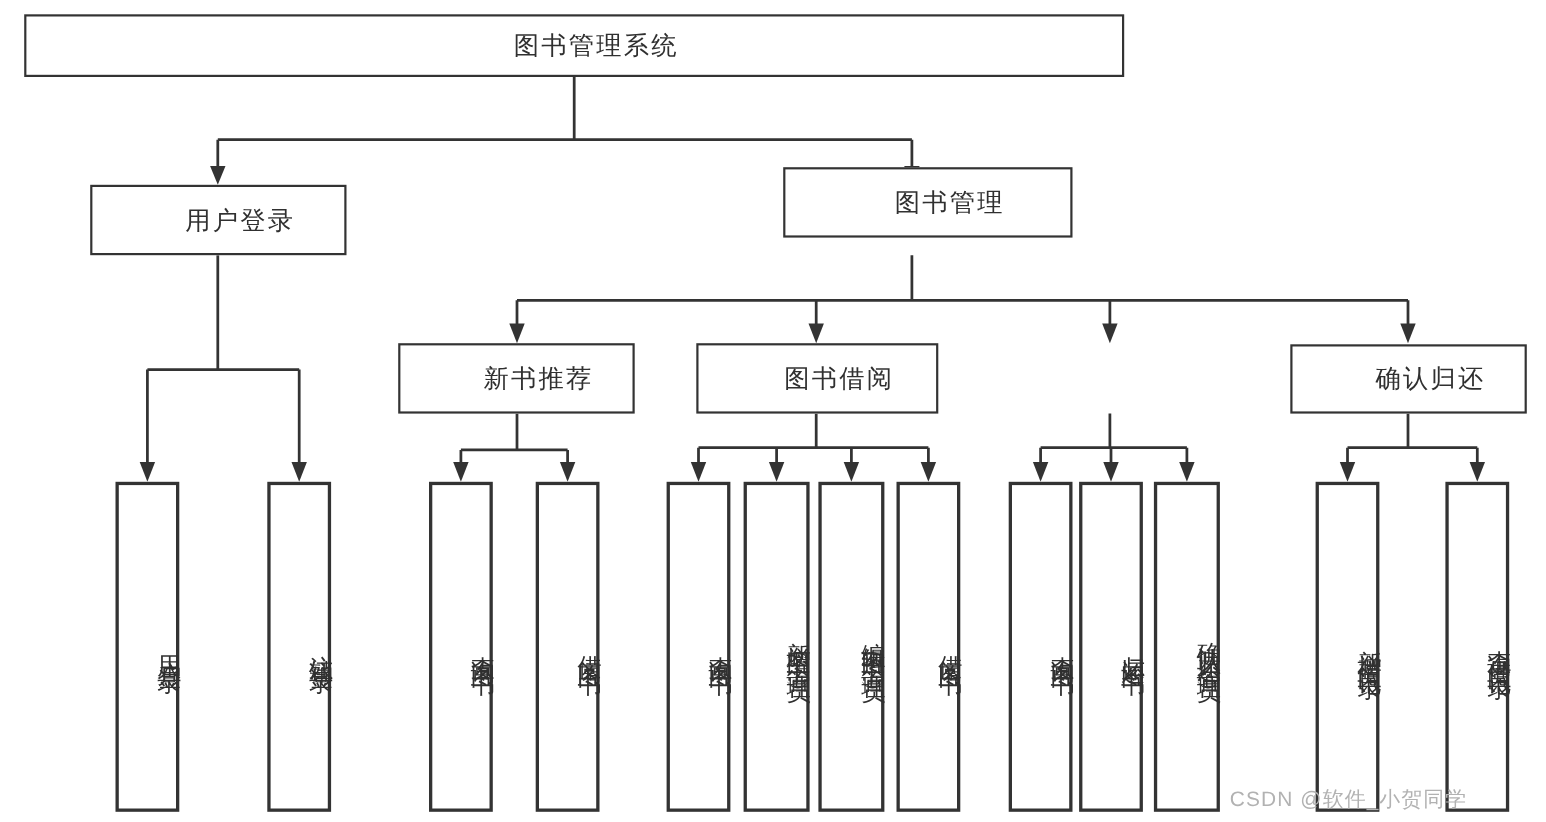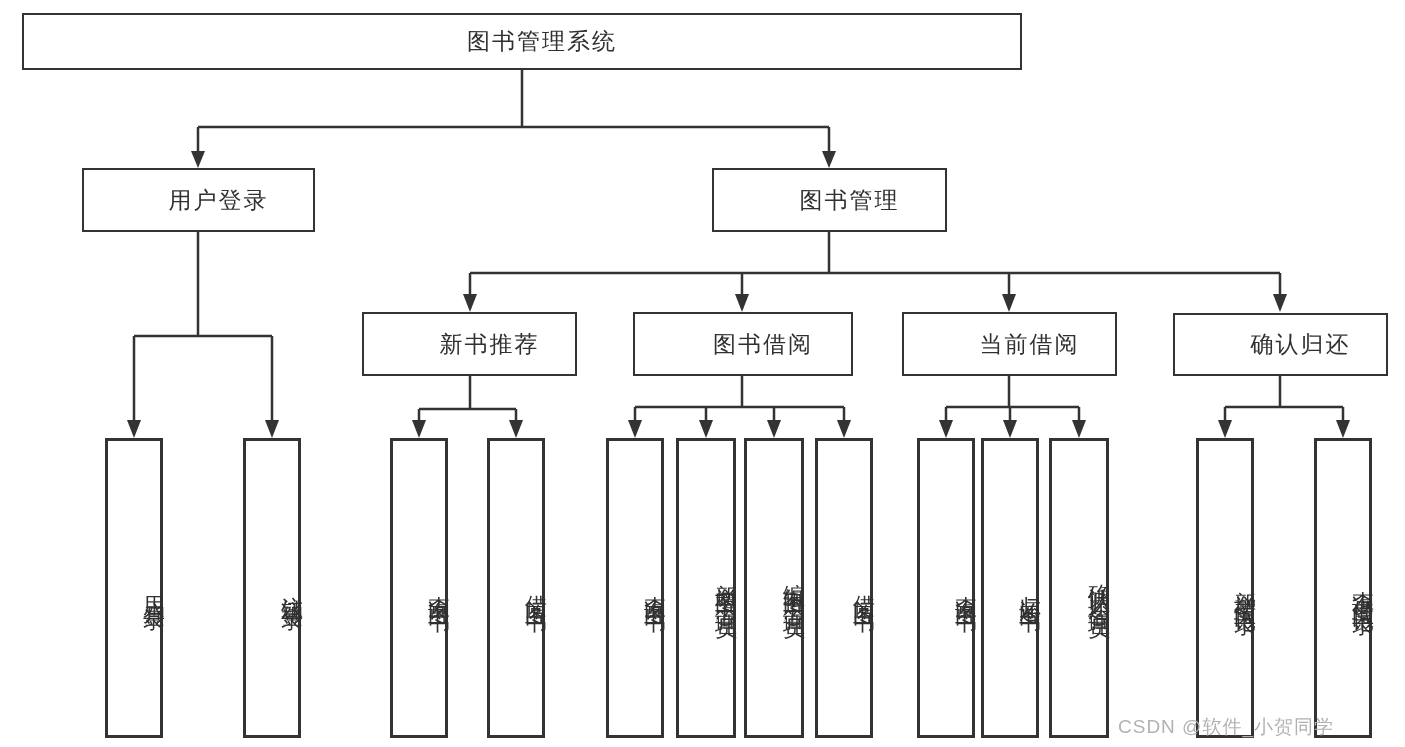--- a/index.html
+++ b/index.html
@@ -100,32 +100,29 @@
     </g>
   </svg>
 
   <div class="node" style="left:22px;top:13px;width:1000px;height:57px">
     <span class="lbl">图书管理系统</span>
   </div>
 
   <div class="node" style="left:82px;top:168px;width:233px;height:64px">
     <span class="lbl">用户登录</span>
   </div>
-  <div class="node" style="left:712px;top:168px;width:235px;height:64px">
+  <div class="node" style="left:712px;top:152px;width:263px;height:64px">
     <span class="lbl">图书管理</span>
   </div>
 
   <div class="node" style="left:633px;top:312px;width:220px;height:64px">
     <span class="lbl">图书借阅</span>
   </div>
   <div class="node" style="left:362px;top:312px;width:215px;height:64px">
     <span class="lbl">新书推荐</span>
-  </div>
-  <div class="node" style="left:902px;top:312px;width:215px;height:64px">
-    <span class="lbl">当前借阅</span>
   </div>
   <div class="node" style="left:1173px;top:313px;width:215px;height:63px">
     <span class="lbl">确认归还</span>
   </div>
 
   <div class="node leaf" style="left:105px;top:438px;width:58px;height:300px">
     <span class="lbl">用户登录</span>
   </div>
   <div class="node leaf" style="left:243px;top:438px;width:58px;height:300px">
     <span class="lbl">注销登录</span>

